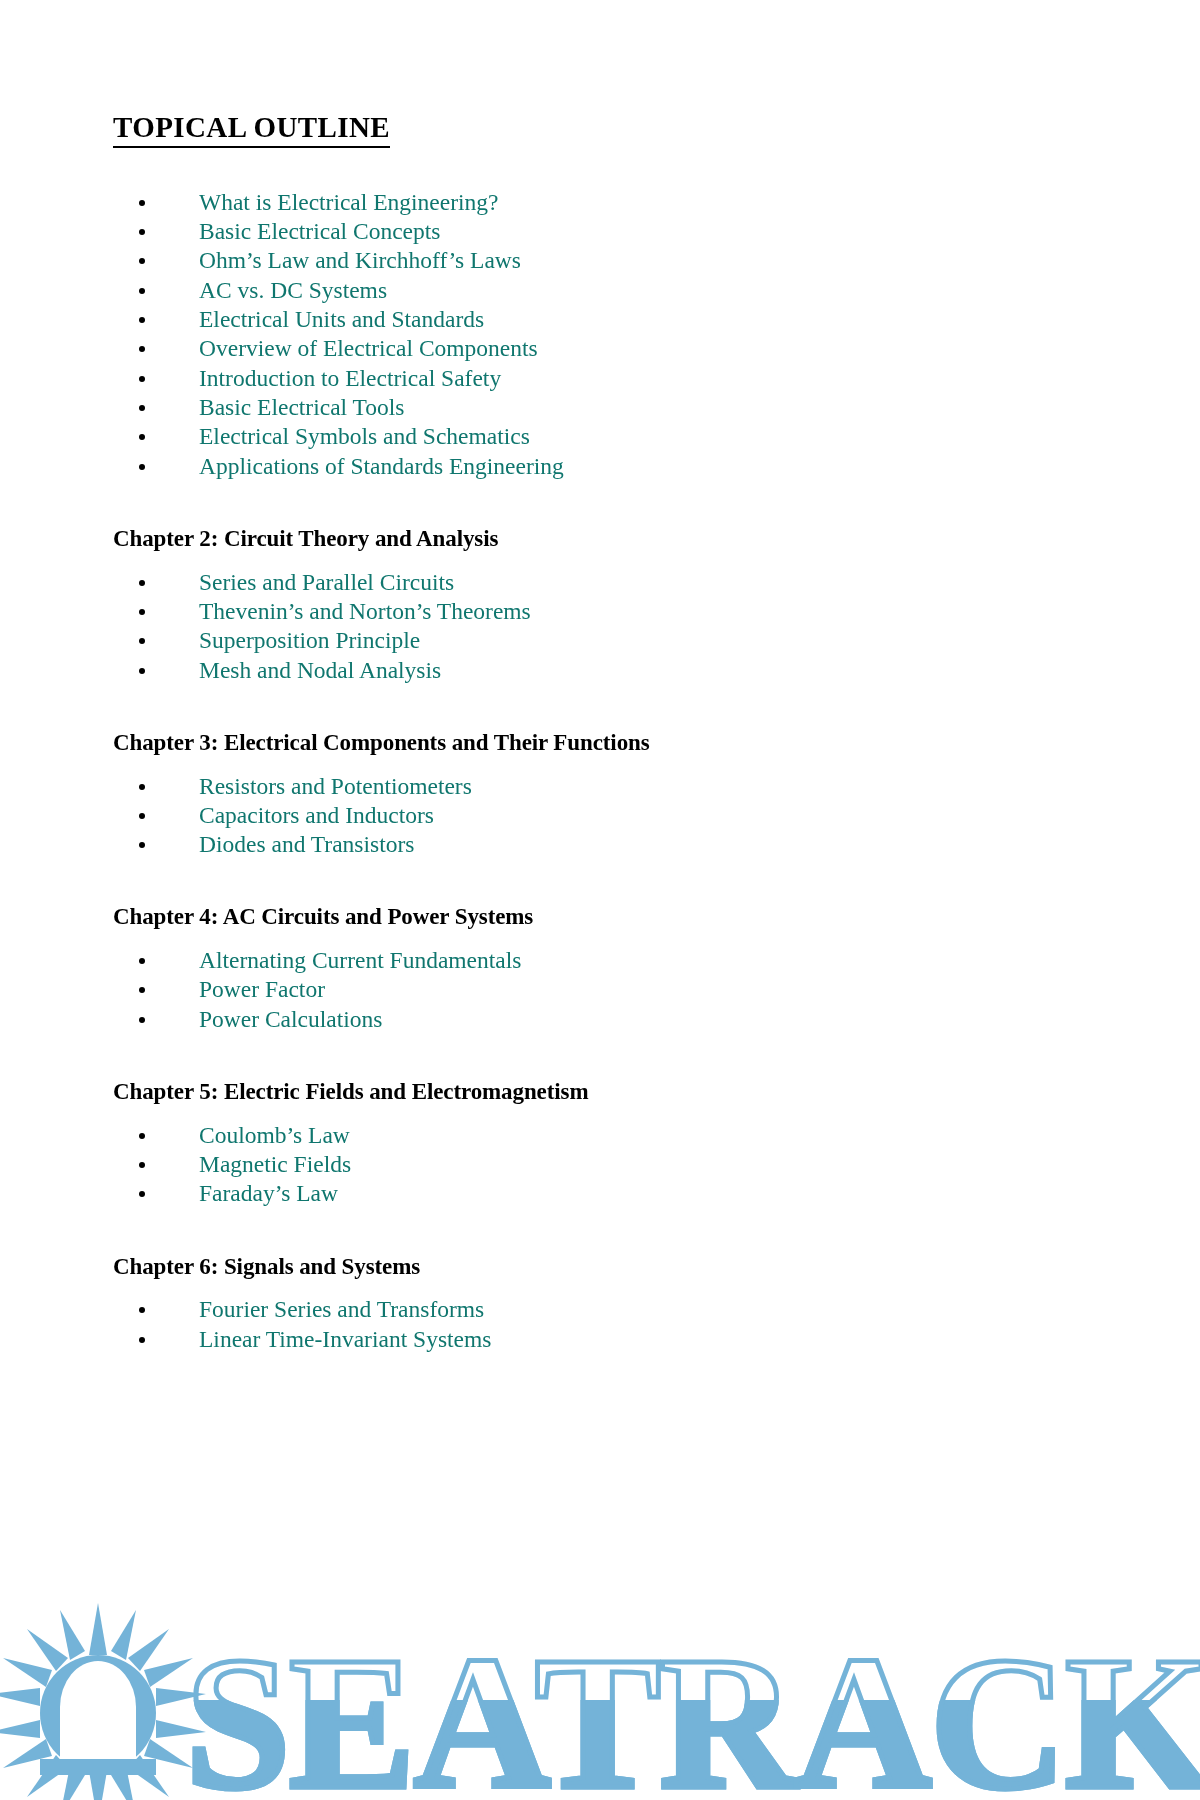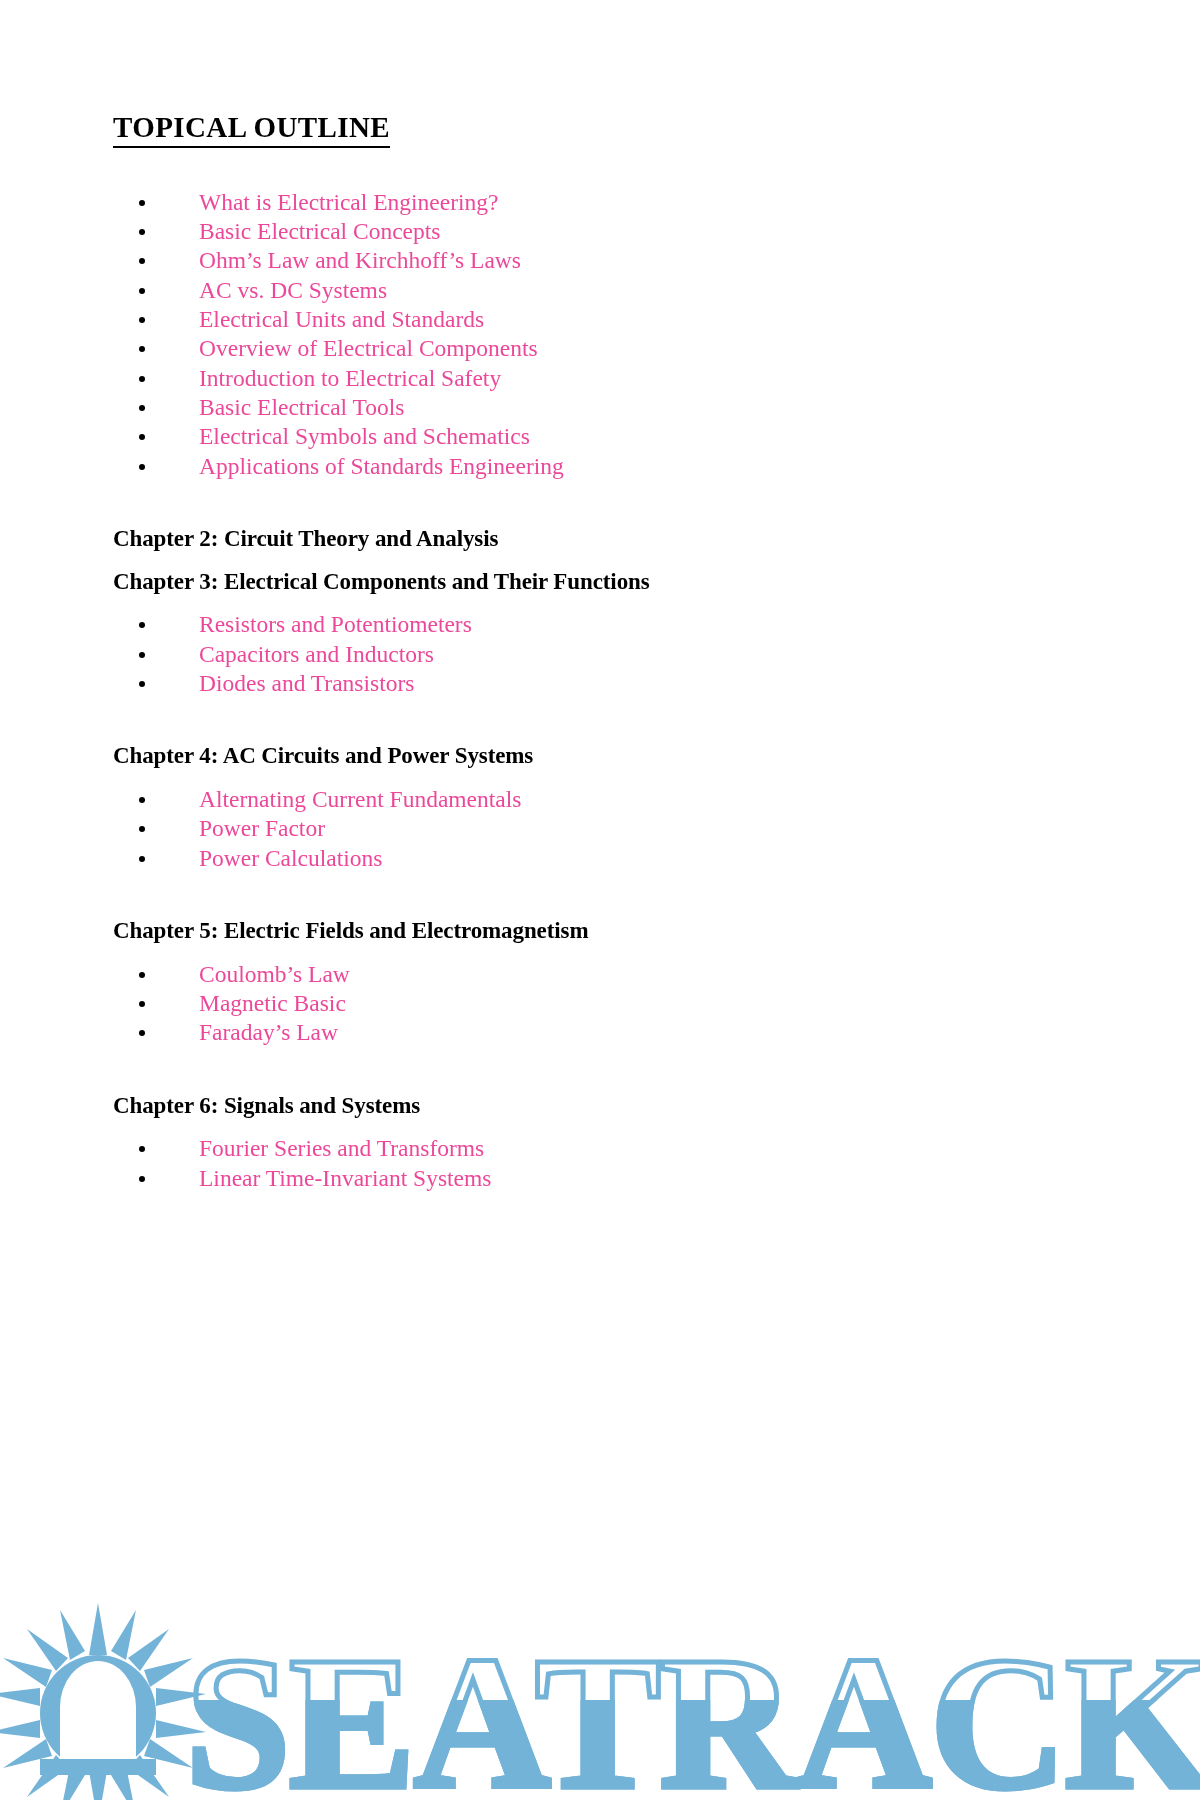--- a/index.html
+++ b/index.html
@@ -67,21 +67,21 @@
   }
 
   .bullet-item {
     position: relative;
     font-family: "Liberation Serif", "DejaVu Serif", serif;
     font-weight: normal;
     font-size: 23.5px;
     line-height: 29.3px;
     padding-left: 86px;
     white-space: nowrap;
-    color: #ec4899;
+    color: #0f766e;
   }
 
   .bullet-dot {
     position: absolute;
     left: 26px;
     top: 12px;
     width: 6px;
     height: 6px;
     border-radius: 50%;
     background: #000;
@@ -118,20 +118,26 @@
             <li class="bullet-item"><span class="bullet-dot"></span><span>Electrical Units and Standards</span></li>
             <li class="bullet-item"><span class="bullet-dot"></span><span>Overview of Electrical Components</span></li>
             <li class="bullet-item"><span class="bullet-dot"></span><span>Introduction to Electrical Safety</span></li>
             <li class="bullet-item"><span class="bullet-dot"></span><span>Basic Electrical Tools</span></li>
             <li class="bullet-item"><span class="bullet-dot"></span><span>Electrical Symbols and Schematics</span></li>
             <li class="bullet-item"><span class="bullet-dot"></span><span>Applications of Standards Engineering</span></li>
           </ul>
         </div>
         <div class="chapter">
           <h2 class="chapter-heading">Chapter 2: Circuit Theory and Analysis</h2>
+          <ul class="bullet-list">
+            <li class="bullet-item"><span class="bullet-dot"></span><span>Series and Parallel Circuits</span></li>
+            <li class="bullet-item"><span class="bullet-dot"></span><span>Thevenin’s and Norton’s Theorems</span></li>
+            <li class="bullet-item"><span class="bullet-dot"></span><span>Superposition Principle</span></li>
+            <li class="bullet-item"><span class="bullet-dot"></span><span>Mesh and Nodal Analysis</span></li>
+          </ul>
         </div>
         <div class="chapter">
           <h2 class="chapter-heading">Chapter 3: Electrical Components and Their Functions</h2>
           <ul class="bullet-list">
             <li class="bullet-item"><span class="bullet-dot"></span><span>Resistors and Potentiometers</span></li>
             <li class="bullet-item"><span class="bullet-dot"></span><span>Capacitors and Inductors</span></li>
             <li class="bullet-item"><span class="bullet-dot"></span><span>Diodes and Transistors</span></li>
           </ul>
         </div>
         <div class="chapter">
@@ -139,21 +145,21 @@
           <ul class="bullet-list">
             <li class="bullet-item"><span class="bullet-dot"></span><span>Alternating Current Fundamentals</span></li>
             <li class="bullet-item"><span class="bullet-dot"></span><span>Power Factor</span></li>
             <li class="bullet-item"><span class="bullet-dot"></span><span>Power Calculations</span></li>
           </ul>
         </div>
         <div class="chapter">
           <h2 class="chapter-heading">Chapter 5: Electric Fields and Electromagnetism</h2>
           <ul class="bullet-list">
             <li class="bullet-item"><span class="bullet-dot"></span><span>Coulomb’s Law</span></li>
-            <li class="bullet-item"><span class="bullet-dot"></span><span>Magnetic Basic</span></li>
+            <li class="bullet-item"><span class="bullet-dot"></span><span>Magnetic Fields</span></li>
             <li class="bullet-item"><span class="bullet-dot"></span><span>Faraday’s Law</span></li>
           </ul>
         </div>
         <div class="chapter">
           <h2 class="chapter-heading">Chapter 6: Signals and Systems</h2>
           <ul class="bullet-list">
             <li class="bullet-item"><span class="bullet-dot"></span><span>Fourier Series and Transforms</span></li>
             <li class="bullet-item"><span class="bullet-dot"></span><span>Linear Time-Invariant Systems</span></li>
           </ul>
         </div>

